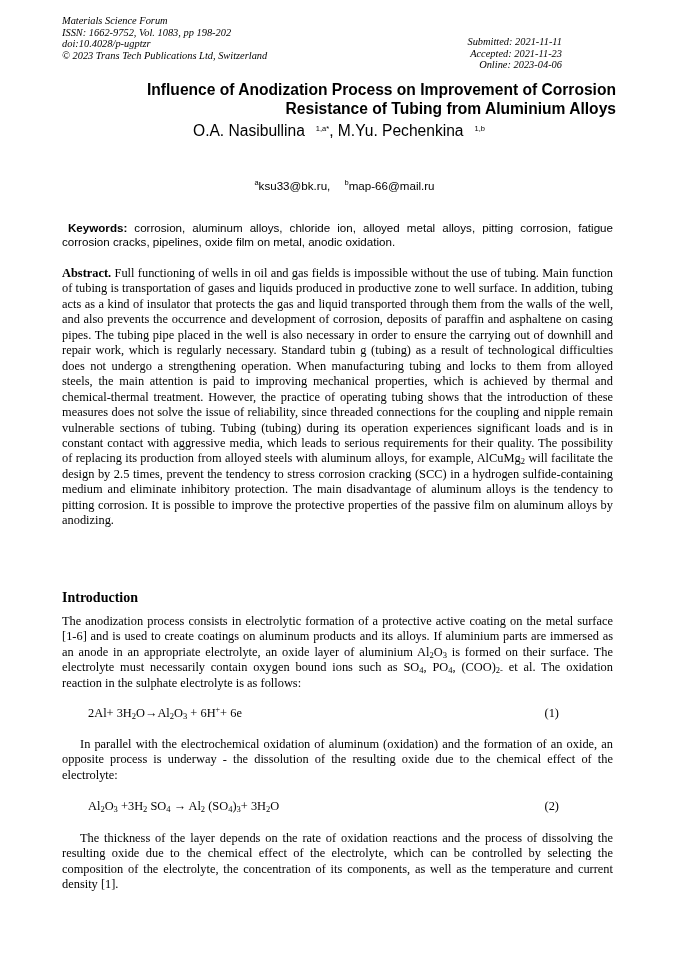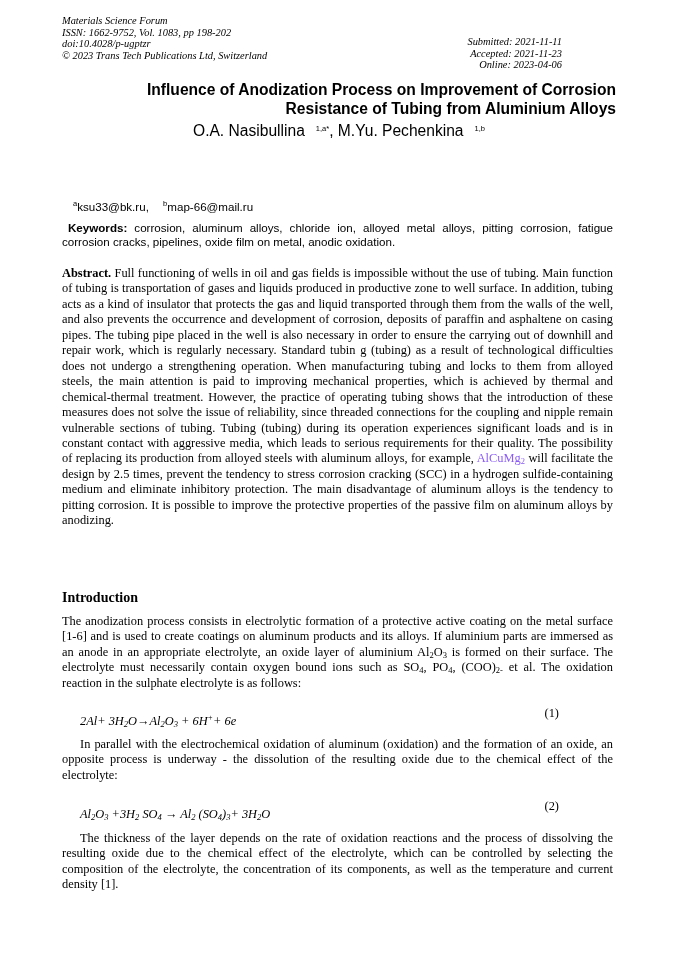--- a/index.html
+++ b/index.html
@@ -7,42 +7,42 @@
   .page { position: absolute; left: 0; top: 0; width: 624px; height: 959px; }
   .serif { font-family: "Liberation Serif", "DejaVu Serif", serif; }
   .sans { font-family: "Liberation Sans", "DejaVu Sans", sans-serif; }
 
   .hdr-left { position: absolute; left: 62px; top: 15px; font-style: italic; font-size: 10.4px; line-height: 11.6px; }
   .hdr-right { position: absolute; right: 62px; top: 15px; font-style: italic; font-size: 10.4px; line-height: 11.6px; text-align: right; margin-top: 21px; }
 
   .title { position: absolute; left: 62px; width: 554px; top: 81px; text-align: right; font-weight: bold; font-size: 15.6px; line-height: 18.5px; }
   .authors { position: absolute; left: 62px; width: 554px; top: 122px; text-align: center; font-size: 15.6px; line-height: 18px; }
   .affil { position: absolute; left: 62px; width: 554px; top: 150px; text-align: center; font-size: 11.6px; line-height: 16px; }
-  .emails { position: absolute; left: 62px; width: 554px; top: 200px; font-size: 11.6px; line-height: 14px; }
+  .emails { position: absolute; left: 62px; width: 554px; top: 179px; text-align: center; font-size: 11.6px; line-height: 14px; }
   sup.s { font-size: 7.5px; vertical-align: 5px; line-height: 0; margin-left: 11px; }
 
   .keywords { position: absolute; left: 62px; width: 551px; top: 221px; font-size: 11.6px; line-height: 14px; text-align: justify; }
   .keywords b { font-weight: bold; padding-left: 6px; }
 
   .para { position: absolute; left: 62px; width: 551px; font-size: 12.4px; line-height: 15.45px; text-align: justify; }
   .para b { font-weight: bold; }
   .indent { text-indent: 18px; }
   .abstract { top: 266px; }
   .section { position: absolute; left: 62px; top: 590px; font-weight: bold; font-size: 14px; }
   .intro { top: 614px; }
   .p2 { top: 737px; }
   .p3 { top: 831px; }
 
-  .eq { position: absolute; left: 80px; font-style: italic; font-size: 12.4px; line-height: 15px; margin-top: 8px; }
+  .eq { position: absolute; left: 88px; font-size: 12.4px; line-height: 15px; }
   .eqnum { position: absolute; right: 65px; font-size: 12.4px; line-height: 15px; }
   .eq1 { top: 706px; }
   .eq2 { top: 799px; }
   sub.c { font-size: 8.5px; vertical-align: -2px; line-height: 0; }
   sup.c { font-size: 8px; vertical-align: 5px; line-height: 0; }
-  .alloy { color: #8b5cf6; }
+  .alloy { color: #000000; }
 </style>
 </head>
 <body>
 
 <div class="page">
 
   <div class="hdr-left serif">
     <div>Materials Science Forum</div>
     <div>ISSN: 1662-9752, Vol. 1083, pp 198-202</div>
     <div>doi:10.4028/p-ugptzr</div>

